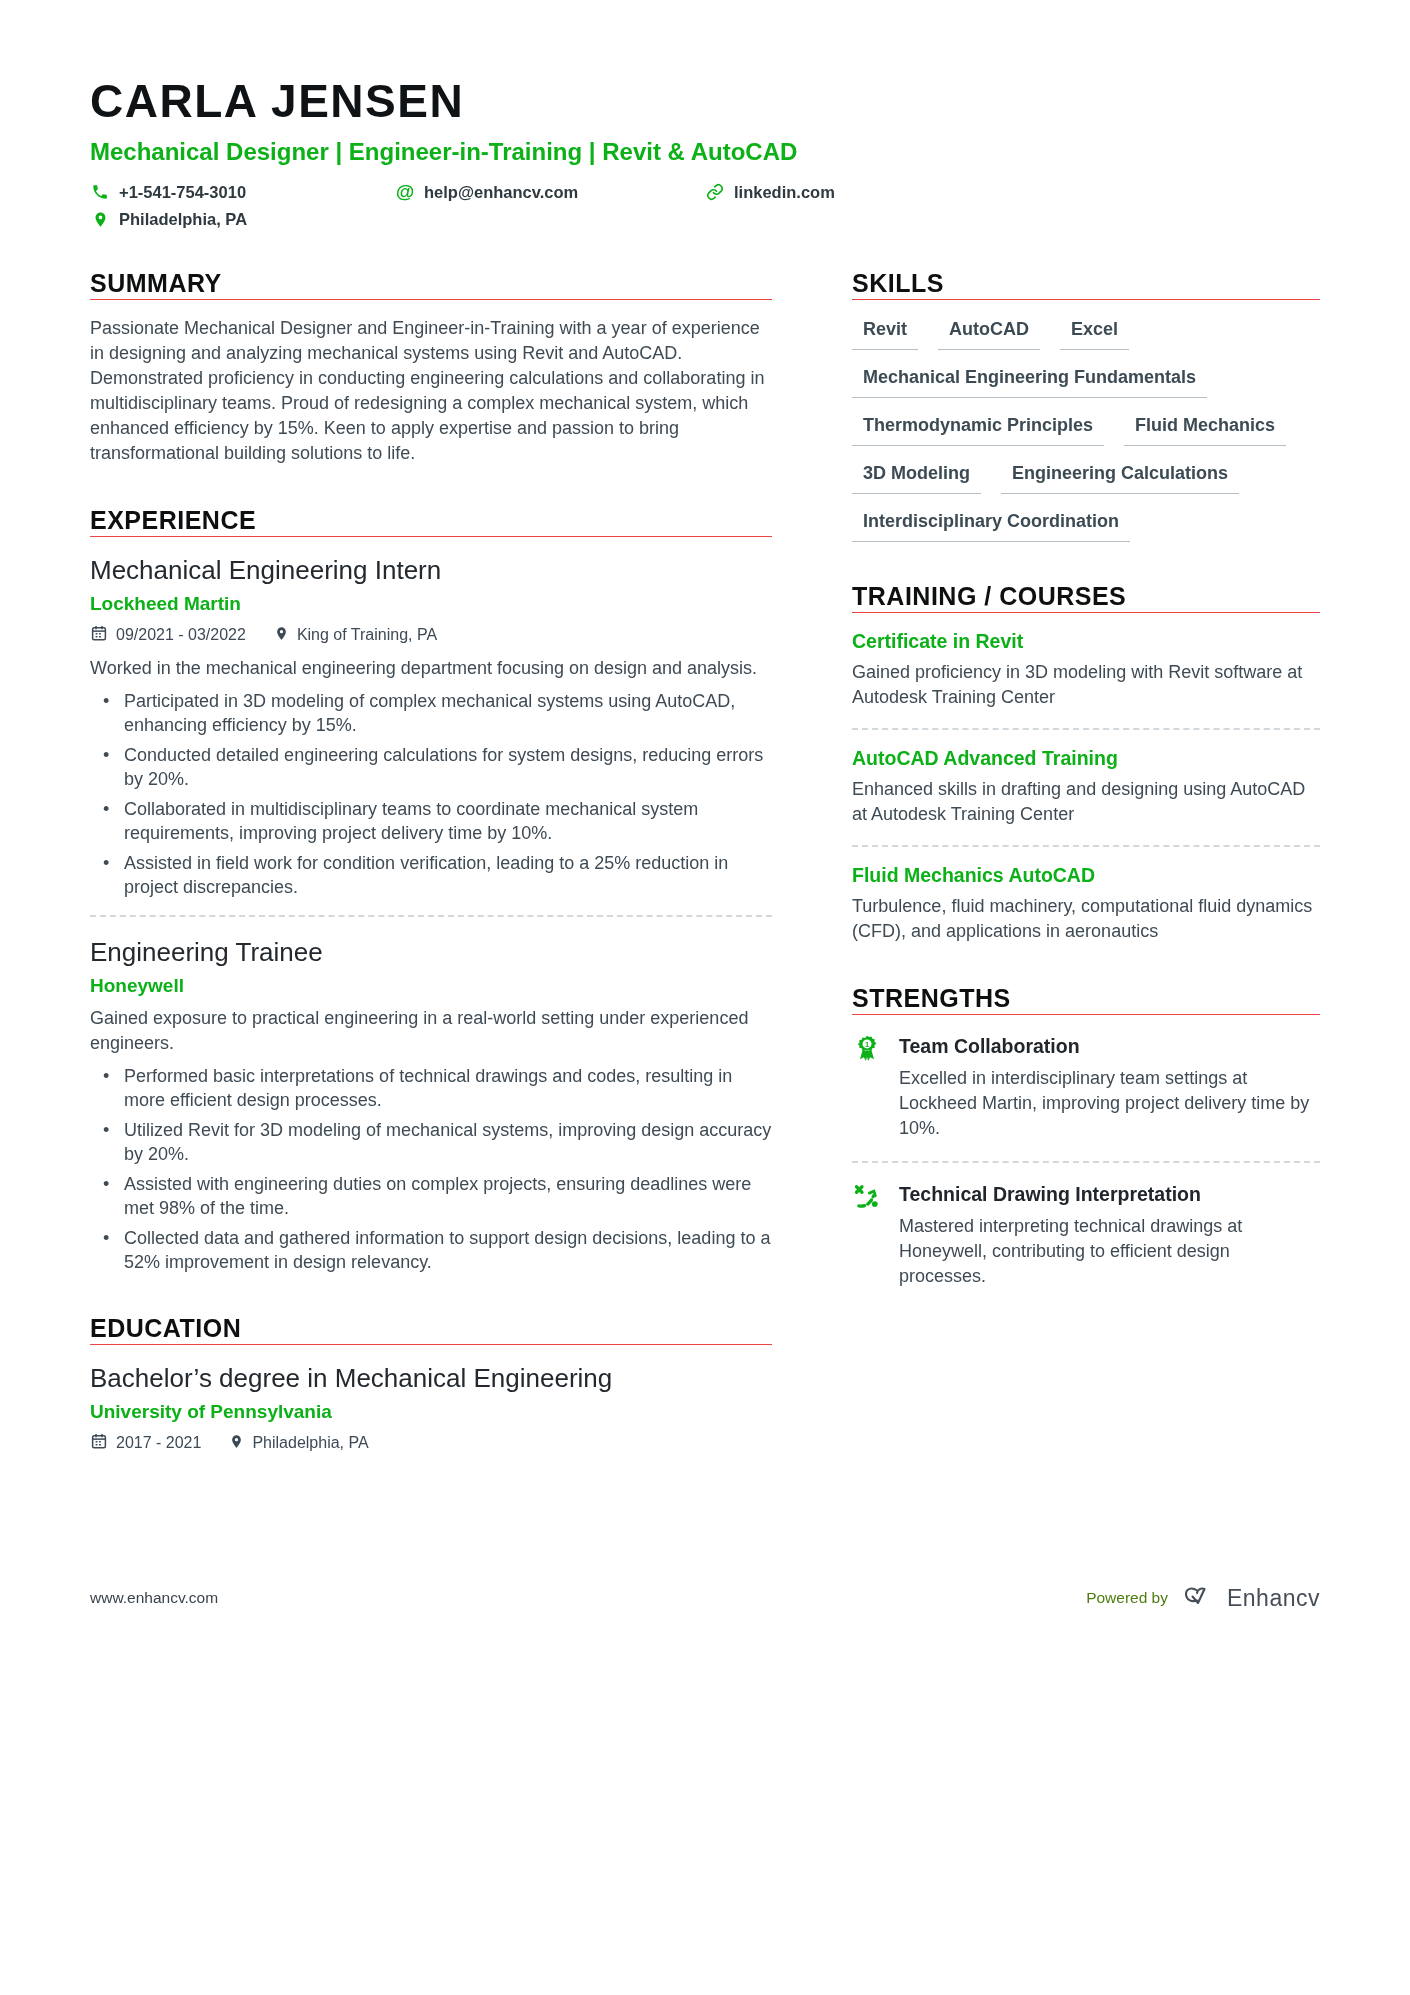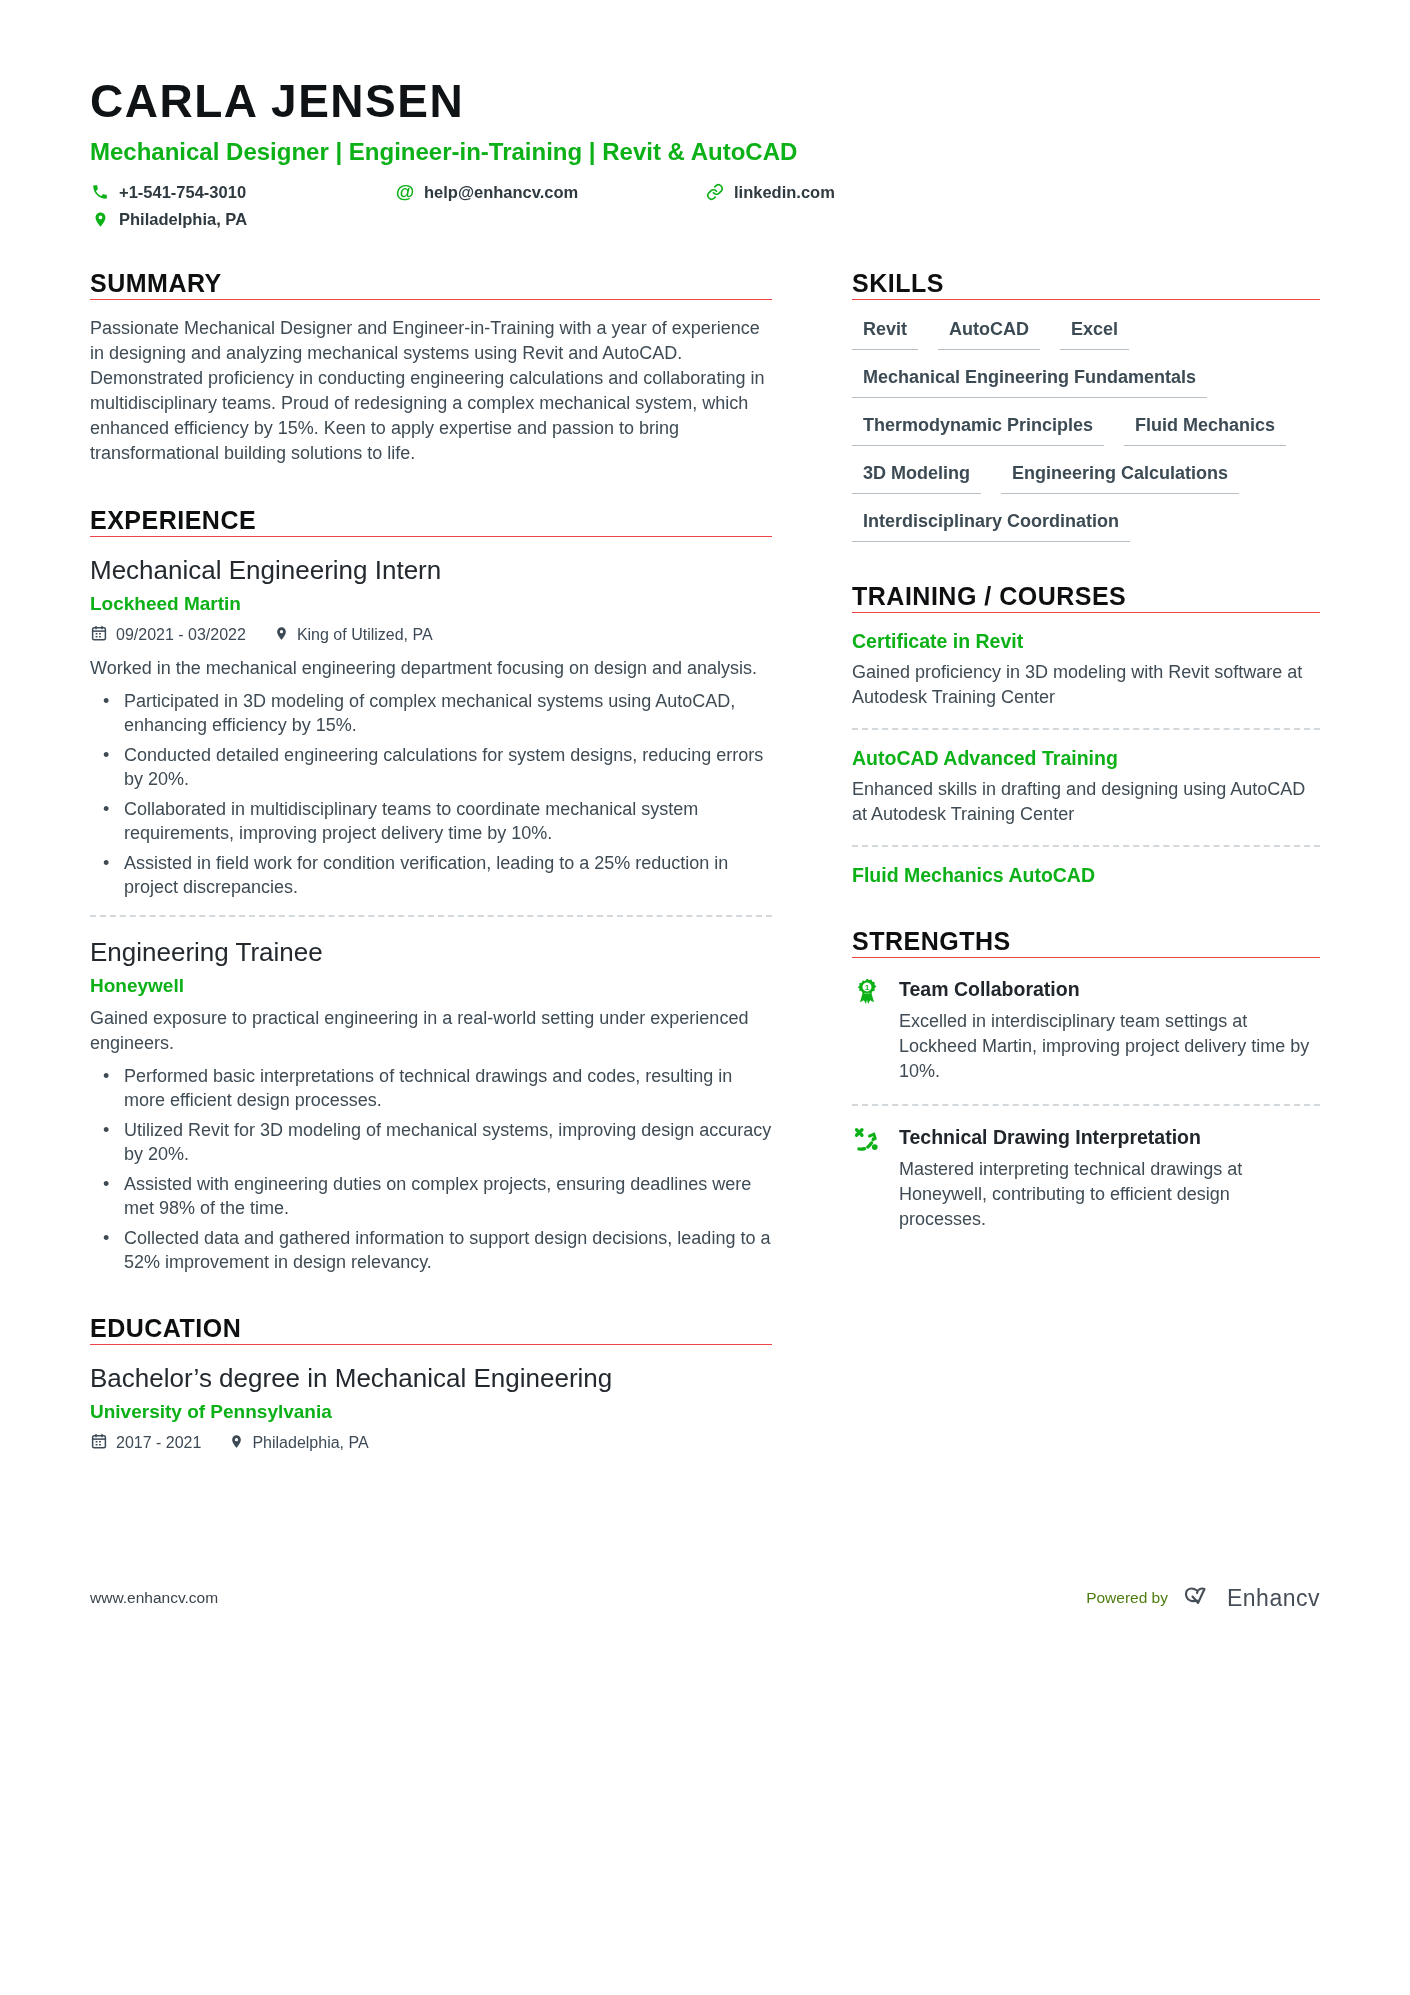--- a/index.html
+++ b/index.html
@@ -127,21 +127,21 @@
                   </svg>
               </span>
               <span>09/2021 - 03/2022</span>
             </span>
             <span class="meta-item">
               <span>
                 <svg width="15" height="17" viewBox="0 0 24 24" fill="#3d4a56">
                     <path d="M12 2C8.1 2 5 5.1 5 9c0 5.2 7 13 7 13s7-7.8 7-13c0-3.9-3.1-7-7-7zm0 9.6A2.6 2.6 0 1 1 12 6.4a2.6 2.6 0 0 1 0 5.2z"></path>
                   </svg>
               </span>
-              <span>King of Utilized, PA</span>
+              <span>King of Training, PA</span>
             </span>
           </div>
           <p class="job-desc">Worked in the mechanical engineering department focusing on design and analysis.</p>
           <div>
             <div class="bullet">
                 <span class="dot">•</span>
                 <span>Participated in 3D modeling of complex mechanical systems using AutoCAD, enhancing efficiency by 15%.</span>
               </div>
             <div class="bullet">
                 <span class="dot">•</span>
@@ -242,20 +242,21 @@
           <p class="course-desc">Gained proficiency in 3D modeling with Revit software at Autodesk Training Center</p>
         </div>
         <hr class="sep" style="margin:18px 0 2px 0;">
         <div>
           <div class="course-title">AutoCAD Advanced Training</div>
           <p class="course-desc">Enhanced skills in drafting and designing using AutoCAD at Autodesk Training Center</p>
         </div>
         <hr class="sep" style="margin:18px 0 2px 0;">
         <div>
           <div class="course-title">Fluid Mechanics AutoCAD</div>
+          <p class="course-desc">Turbulence, fluid machinery, computational fluid dynamics (CFD), and applications in aeronautics</p>
         </div>
       </div>
 
       <div class="section-block">
         <h2 class="section">STRENGTHS</h2>
 
         <div class="strength-item">
           <span class="strength-icon">
             <svg width="30" height="30" viewBox="0 0 24 24">
               <path fill="#0CB017" d="M8.6 13.2 6.4 21l3.1-1.7 1.6 3 2-7.3z"></path>

